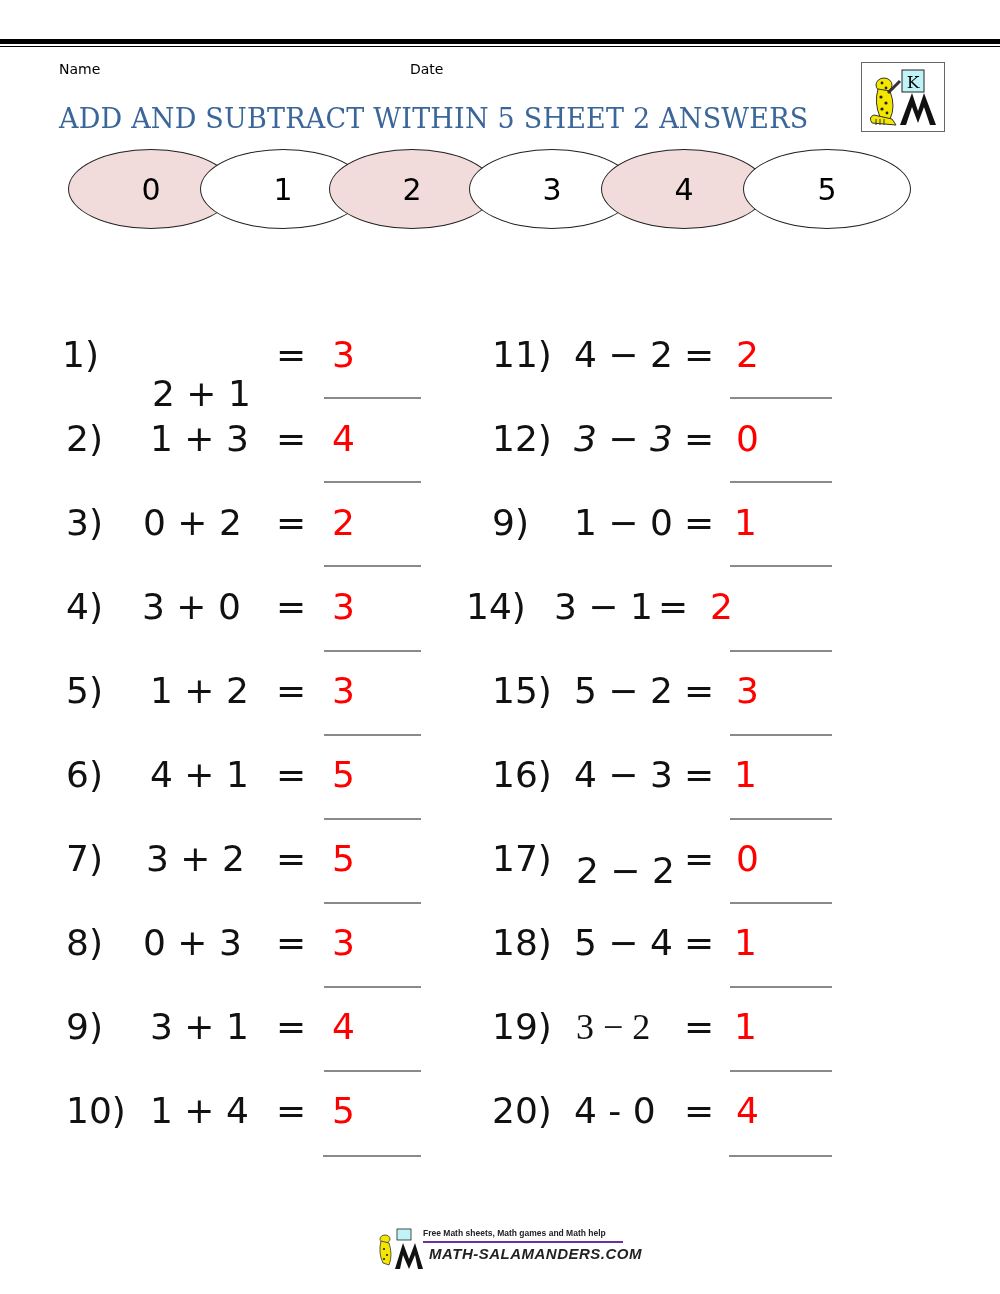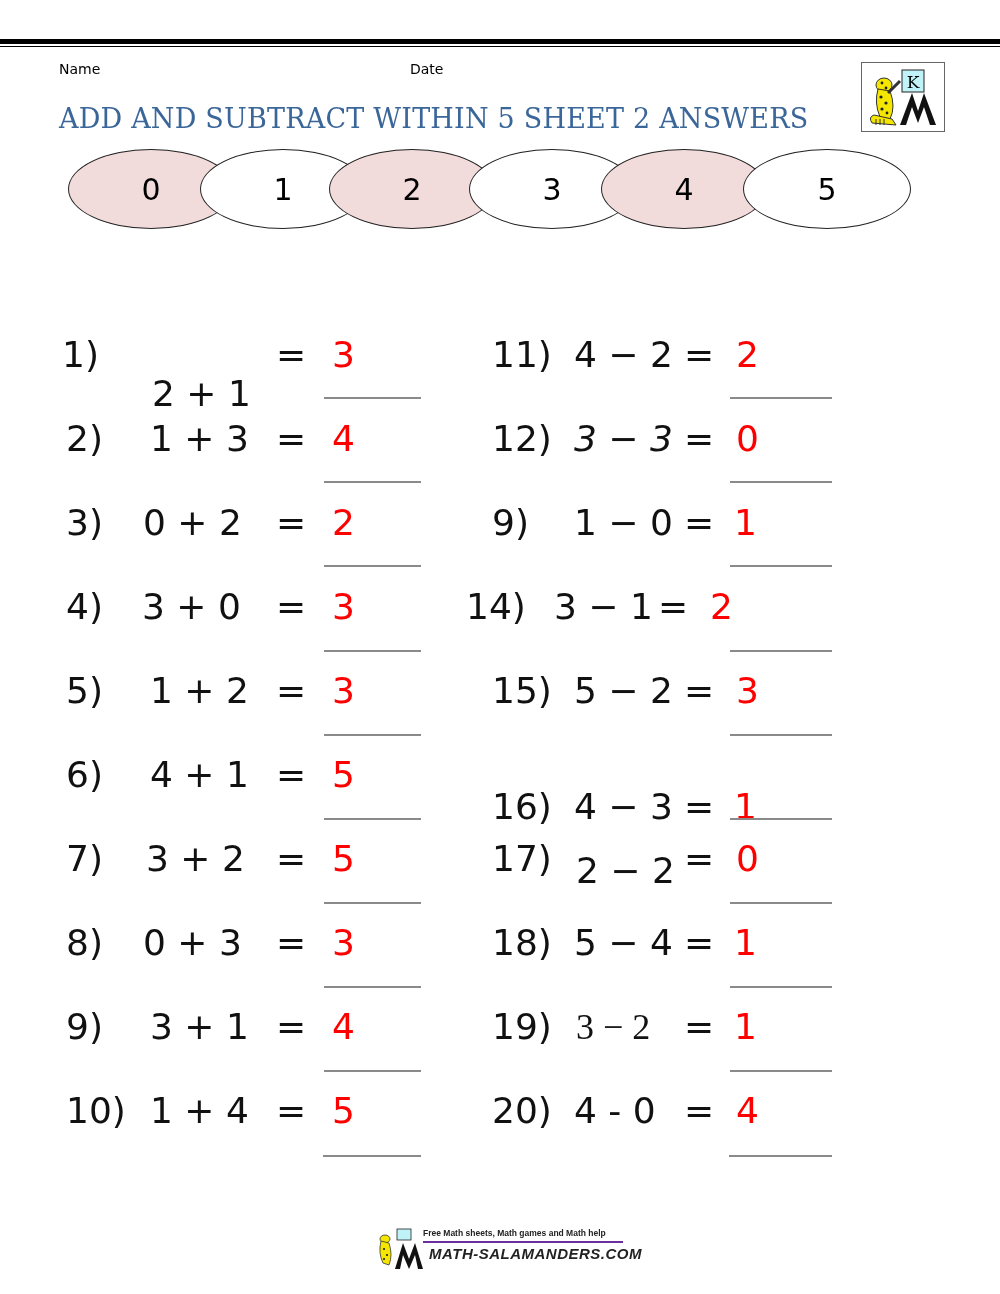--- a/index.html
+++ b/index.html
@@ -202,21 +202,21 @@
 <div class="answer-line" style="left:730px;top:650px;width:102px;"></div>
 
 <div class="problem" style="left:470px;top:670px;width:400px;">
   <span class="p-num" style="left:22px;">15)</span>
   <span class="p-expr" style="left:104px;">5 − 2</span>
   <span class="p-eq" style="left:214px;">=</span>
   <span class="p-ans" style="left:266px;">3</span>
 </div>
 <div class="answer-line" style="left:730px;top:734px;width:102px;"></div>
 
-<div class="problem" style="left:470px;top:786px;width:400px;">
+<div class="problem" style="left:470px;top:754px;width:400px;">
   <span class="p-num" style="left:22px;">16)</span>
   <span class="p-expr" style="left:104px;">4 − 3</span>
   <span class="p-eq" style="left:214px;">=</span>
   <span class="p-ans" style="left:264px;">1</span>
 </div>
 <div class="answer-line" style="left:730px;top:818px;width:102px;"></div>
 
 <div class="problem" style="left:470px;top:838px;width:400px;">
   <span class="p-num" style="left:22px;">17)</span>
   <span class="p-expr" style="left:106px;margin-top:12px;">2 − 2</span>

